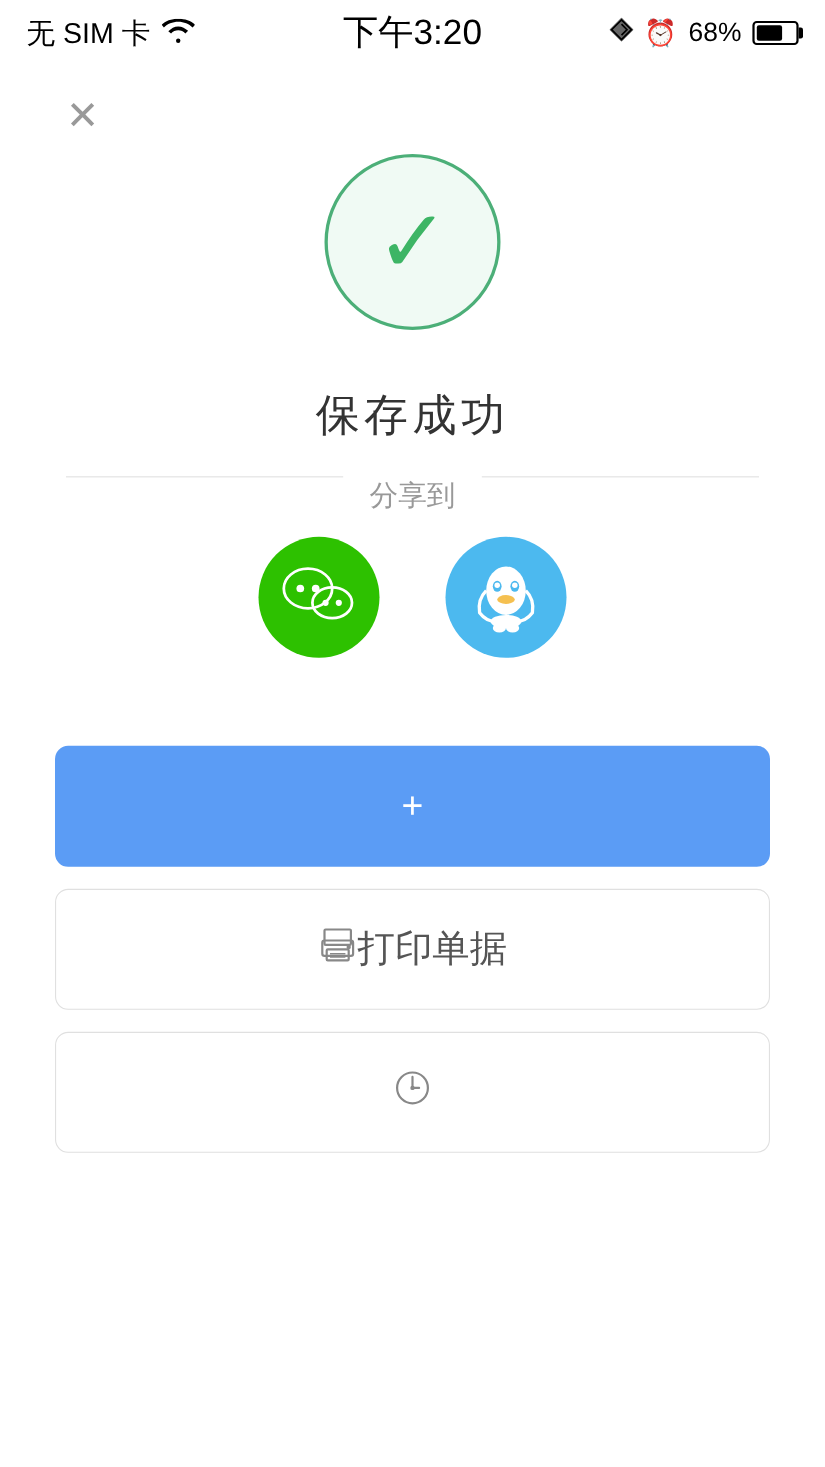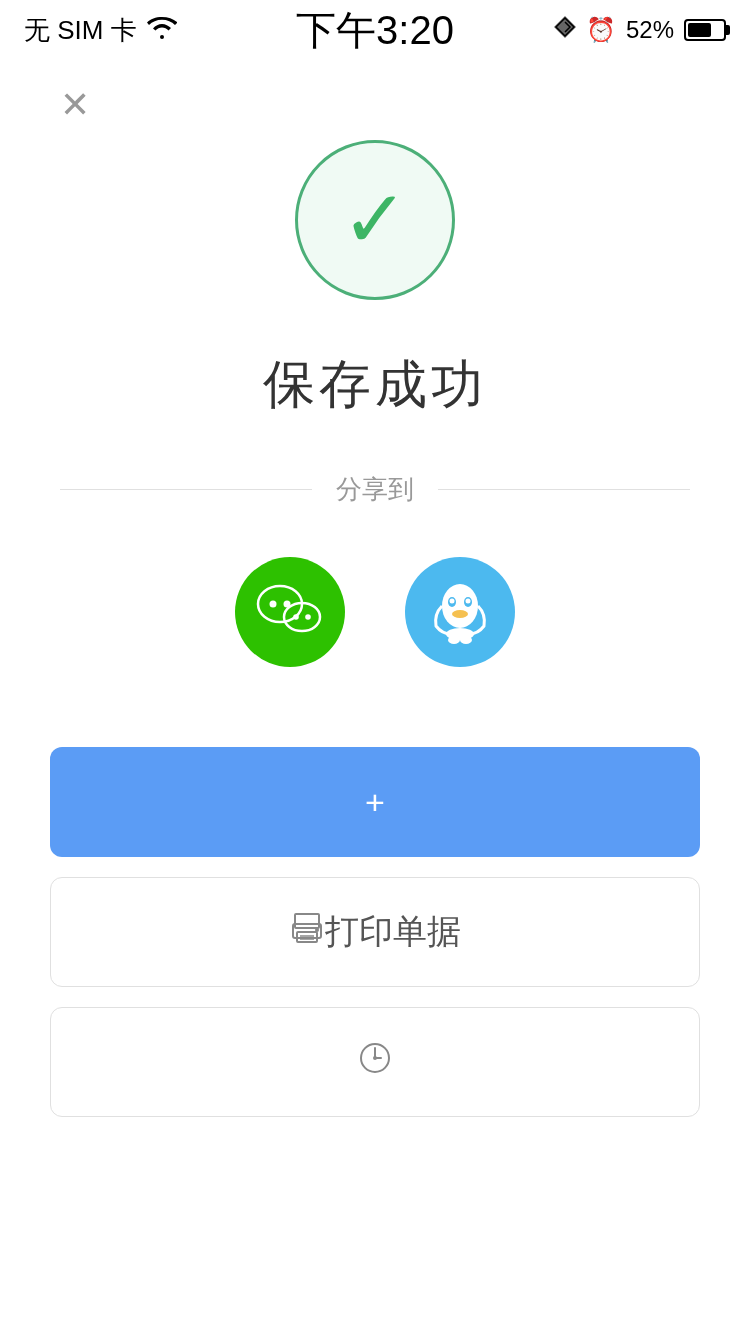--- a/index.html
+++ b/index.html
@@ -32,21 +32,21 @@
       display: flex;
       align-items: center;
       gap: 10px;
       font-size: 26px;
       color: #000;
       font-weight: 400;
       text-align: right;
     }
 
     .status-center {
-      font-size: 40px;
+      font-size: 32px;
       font-weight: 500;
       color: #000;
       position: absolute;
       left: 50%;
       transform: translateX(-50%);
     }
 
     .status-right {
       display: flex;
       align-items: center;
@@ -132,34 +132,33 @@
     }
 
     .checkmark {
       font-size: 80px;
       color: #3db565;
       line-height: 1;
     }
 
     
     .success-title {
-      font-size: 52px;
+      font-size: 40px;
       color: #333;
       font-weight: 400;
-      margin-bottom: 52px;
+      margin-bottom: 28px;
       letter-spacing: 4px;
     }
 
     
     .share-divider {
       width: 100%;
       display: flex;
-      align-items: center;
       padding: 0 60px;
-      margin-bottom: 50px;
+      margin-bottom: 20px;
     }
 
     .divider-line {
       flex: 1;
       height: 1px;
       background: #e0e0e0;
     }
 
     .divider-text {
       font-size: 26px;
@@ -251,21 +250,21 @@
   <div class="status-center">下午3:20</div>
   <div class="status-right">
     <span>
       <svg width="22" height="22" viewBox="0 0 22 22" fill="none">
         <path d="M11 0L22 11L11 22L0 11L11 0Z" fill="#000" opacity="0.6"></path>
         <path d="M11 2L20 11L11 20L2 11L11 2Z" fill="none" stroke="#000" stroke-width="1.5"></path>
         <path d="M11 6L16 11L11 16" fill="none" stroke="#000" stroke-width="1.5"></path>
       </svg>
     </span>
     <span>⏰</span>
-    <span>52%</span>
+    <span>68%</span>
     <div class="battery-container">
       <div class="battery-box">
         <div class="battery-fill"></div>
       </div>
     </div>
   </div>
 </div>
 
 <div class="close-btn">
   <span class="close-icon">✕</span>

